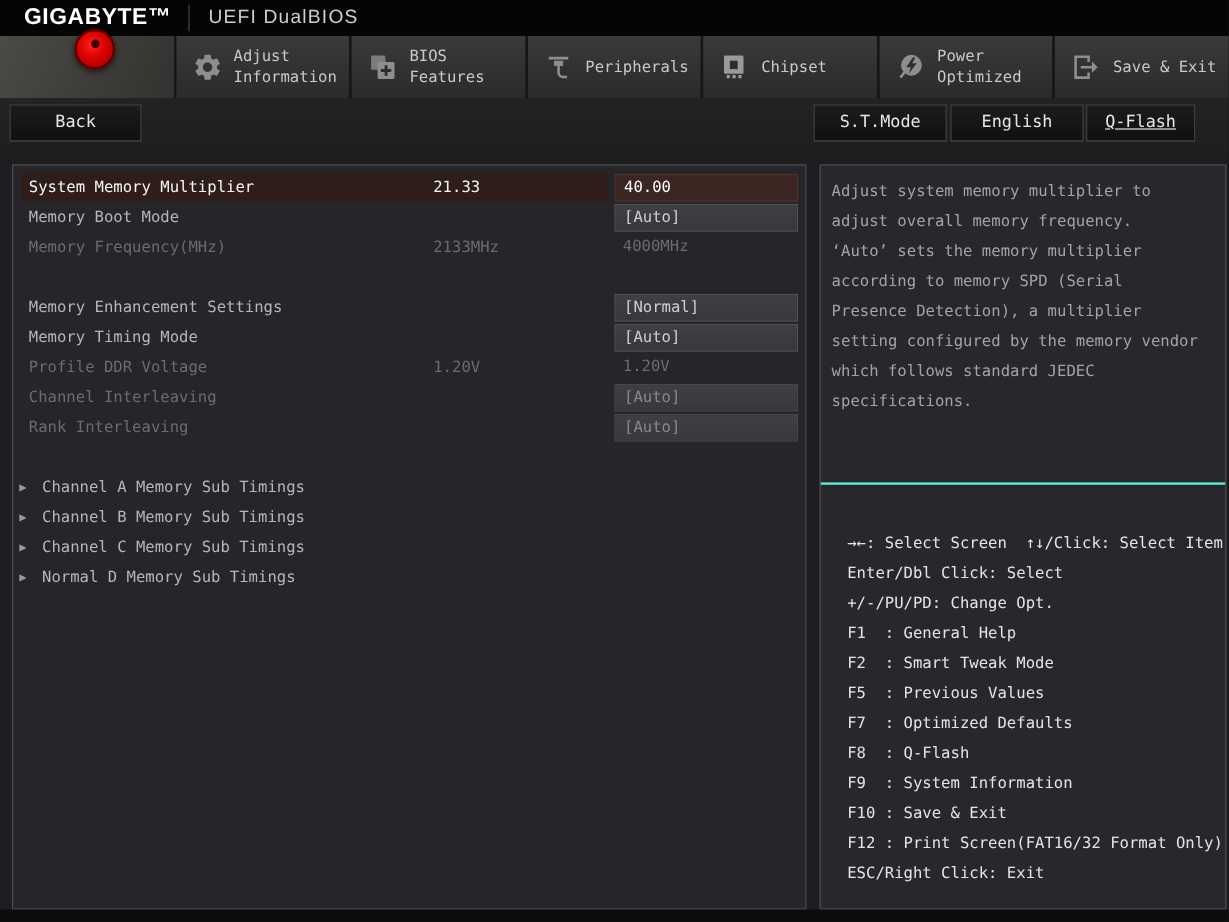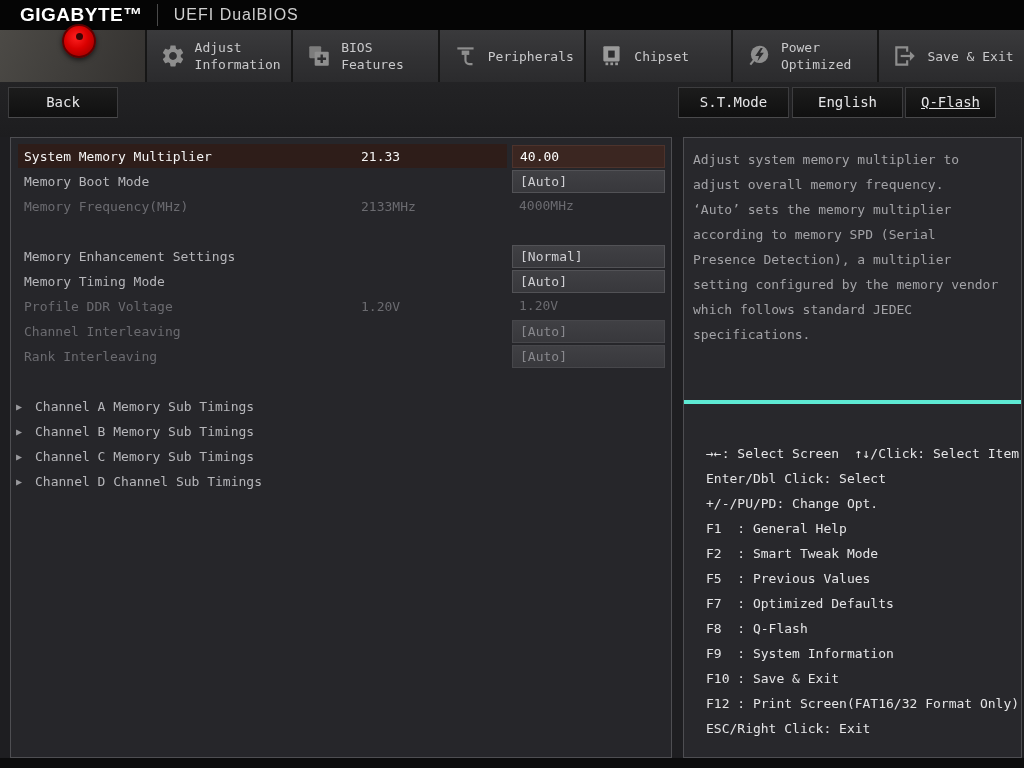--- a/index.html
+++ b/index.html
@@ -47,21 +47,21 @@
   .row .val.boxed { background:linear-gradient(180deg,#404044 0%,#38383c 100%); border:1px solid #525256; color:#cfcfd3; }
   .row.disabled .lbl, .row.disabled .mid, .row.disabled .val { color:#6b6b70; }
   .row.disabled .val.boxed { color:#88888d; border-color:#47474b; }
   .row.selected .lbl, .row.selected .mid { color:#f5f5f5; z-index:2; }
   .row.selected::before { content:''; position:absolute; left:7px; top:0; width:489px; height:24px; background:#2e1d19; }
   .row.selected .val.boxed { background:#3b2621; border-color:#4d332c; color:#ffffff; }
   .row .tri { position:absolute; left:5px; top:0; line-height:25px; font-size:10px; color:#9a9a9e; }
   .row.submenu .lbl { left:24px; }
 
   
-  .help-box { position:absolute; left:0; top:0; width:100%; height:266px; border-bottom:4px solid #5eead4; padding:9px 9px 8px 9px; }
+  .help-box { position:absolute; left:0; top:0; width:100%; height:266px; border-bottom:2px solid #5eead4; padding:9px 9px 8px 9px; }
   .help-line { font-size:13px; color:#a3a3a7; line-height:25px; white-space:pre; }
   .keys-box { position:absolute; left:16px; top:267px; width:100%; bottom:0; padding:36px 5px 8px 6px; }
   .key-line { font-size:13px; color:#e4e4e6; line-height:25px; white-space:pre; }
 </style>
 </head>
 <body>
 
 <div class="screen">
 
   <div class="topbar">
@@ -185,21 +185,21 @@
     <div class="row submenu" style="top:281px">
       <span class="tri">▶</span>
       <span class="lbl">Channel B Memory Sub Timings</span>
     </div>
     <div class="row submenu" style="top:306px">
       <span class="tri">▶</span>
       <span class="lbl">Channel C Memory Sub Timings</span>
     </div>
     <div class="row submenu" style="top:331px">
       <span class="tri">▶</span>
-      <span class="lbl">Channel D Channel Sub Timings</span>
+      <span class="lbl">Normal D Memory Sub Timings</span>
     </div>
   </div>
 
   <div class="side-panel">
     <div class="help-box">
       <div class="help-line">Adjust system memory multiplier to</div>
       <div class="help-line">adjust overall memory frequency.</div>
       <div class="help-line">‘Auto’ sets the memory multiplier</div>
       <div class="help-line">according to memory SPD (Serial</div>
       <div class="help-line">Presence Detection), a multiplier</div>

